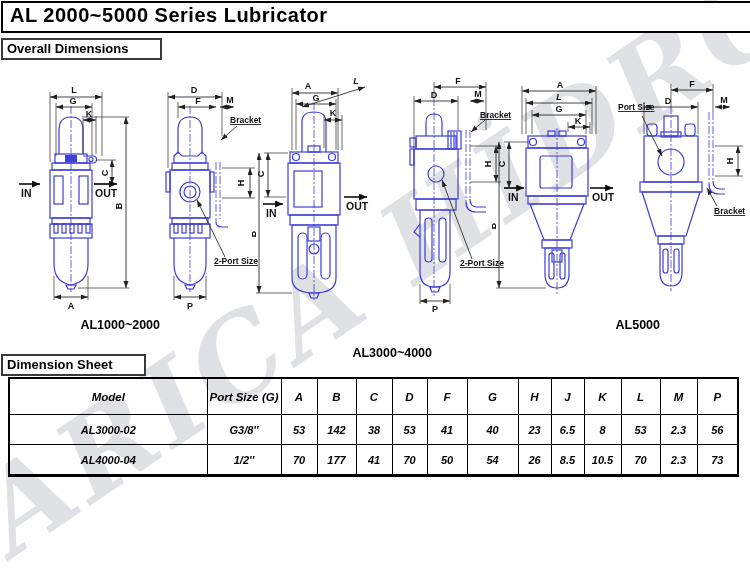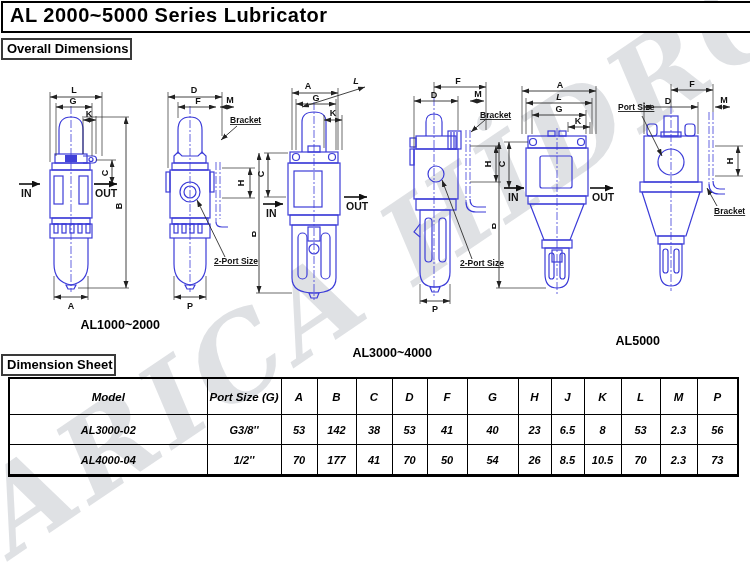--- a/index.html
+++ b/index.html
@@ -6,27 +6,27 @@
   #page{position:relative;width:750px;height:571px;background:#fff;overflow:hidden;
         font-family:"Liberation Sans",sans-serif;color:#000;}
   .watermark{position:absolute;left:-90px;top:190px;width:960px;z-index:0;
         transform:rotate(-34deg);transform-origin:center;text-align:center;
         font-family:"DejaVu Serif",serif;font-style:italic;font-weight:bold;
         font-size:112px;letter-spacing:6px;color:rgba(170,175,185,0.38);white-space:nowrap;}
   .layer{position:absolute;z-index:1;}
   .titlebar{left:1px;top:1px;width:744px;height:26px;border:2px solid #000;background:#fff;
         font-size:20px;font-weight:bold;padding:1px 0 1px 7px;letter-spacing:0.5px;}
   .seclabel{border:2px solid #3a3a3a;background:#fff;font-size:13px;font-weight:bold;
-        padding:1px 2px 2px 4px;}
+        padding:1px 32px 2px 4px;}
   #overall-label{left:1px;top:38px;}
   #sheet-label{left:1px;top:354px;}
   .caption{font-size:12.5px;font-weight:bold;text-align:right;}
   #cap1{left:28px;top:318px;width:132px;}
   #cap2{left:300px;top:318px;width:132px;margin-top:28px;}
-  #cap3{left:548px;top:318px;width:112px;margin-top:16px;}
+  #cap3{left:548px;top:318px;width:112px;}
   
   .blue{stroke:#3c3cd8;fill:none;stroke-width:1.2;}
   .bluef{fill:#4040d8;stroke:none;}
   .cl{stroke:#3c3cd8;fill:none;stroke-width:0.8;stroke-dasharray:8 2 2 2;}
   .dim{stroke:#2c2c2c;fill:none;stroke-width:0.9;}
   .ext{stroke:#2c2c2c;fill:none;stroke-width:0.7;}
   .flowln{stroke:#111;fill:none;stroke-width:1.6;}
   .dlbl{font:bold 9px "Liberation Sans",sans-serif;fill:#111;}
   .ital{font-style:italic;}
   .flow{font:bold 10.5px "Liberation Sans",sans-serif;fill:#111;}

